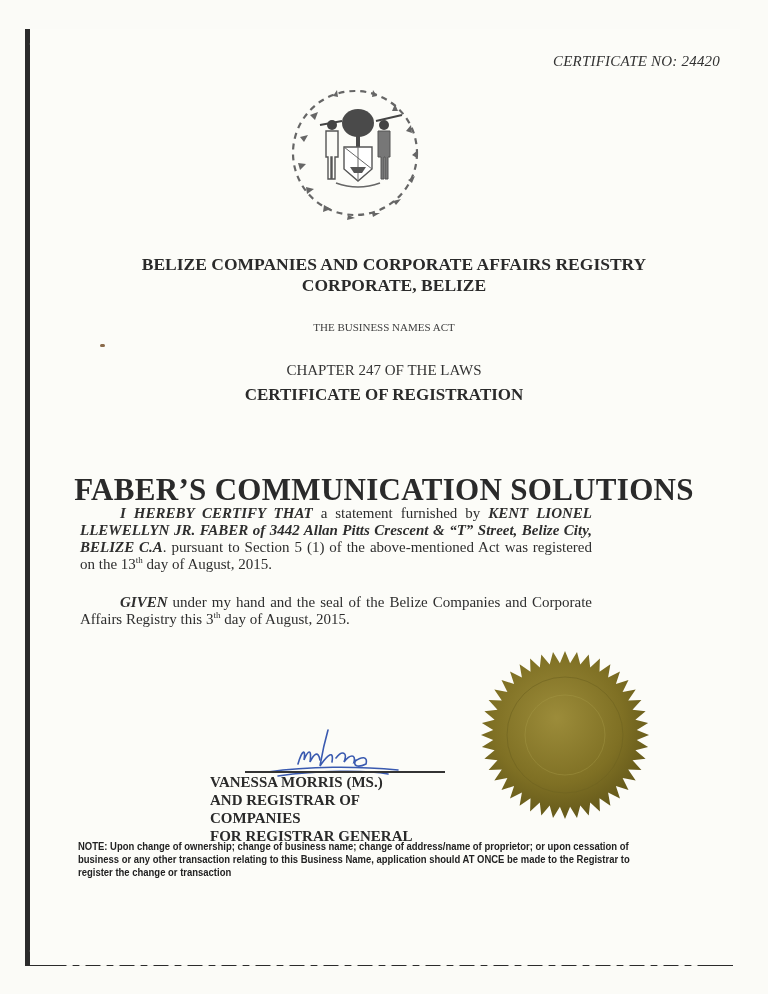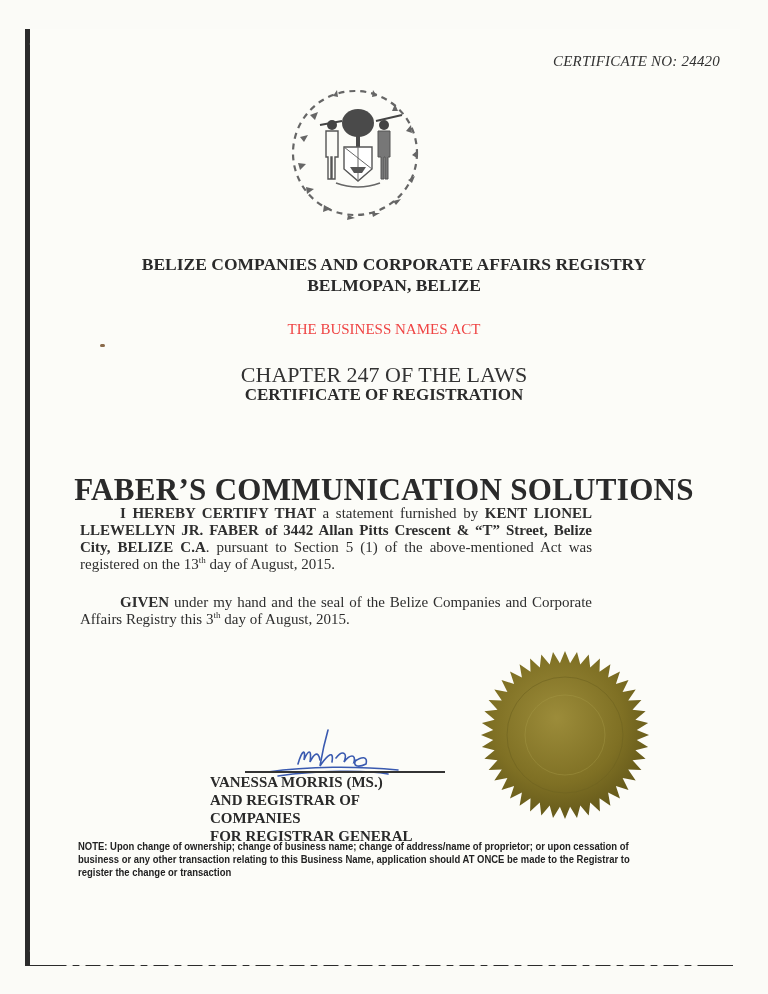--- a/index.html
+++ b/index.html
@@ -19,29 +19,29 @@
     position:absolute; left:30px; top:29px; right:28px; bottom:29px;
     background:#fcfcf8;
   }
   .cert-no {
     position:absolute; right:48px; top:53px;
     font-size:15px; letter-spacing:0.2px; color:#333;font-style:italic;
   }
   .emblem { position:absolute; left:280px; top:75px; width:150px; height:150px; }
   .center { position:absolute; left:0; right:0; text-align:center; }
   .h-registry { top:254px; font-weight:bold; font-size:17.5px; line-height:21px; color:#2a2a2a;padding-left:20px; }
-  .h-act { top:321px; font-size:15px; color:#ef4444; }
-  .h-chapter { top:362px; font-size:22px; color:#333; }
+  .h-act { top:321px; font-size:11px; color:#404040; }
+  .h-chapter { top:362px; font-size:15px; color:#333; }
   .h-cert { top:385px; font-weight:bold; font-size:17px; color:#2a2a2a; }
   .h-company { top:472px; font-weight:bold; font-size:31px; color:#2a2a2a; letter-spacing:0.3px; }
   .para {
     position:absolute; left:80px; width:512px;
     font-size:15px; line-height:17px; text-align:justify; color:#2e2e2e;
   }
-  .para b { font-weight:bold; }
+  .para b { font-weight:bold;font-style:italic; }
   .para sup { font-size:9px; line-height:0;margin-top:19px; }
   .p1 { top:505px; text-indent:40px; }
   .p2 { top:594px; text-indent:40px; }
   .signature { position:absolute; left:258px; top:720px; width:150px; height:60px; }
   .sig-block {
     position:absolute; left:210px; width:240px; top:773px;
     font-weight:bold; font-size:15px; line-height:18px; color:#2a2a2a;
   }
   .sig-line { position:absolute; left:245px; top:771px; width:200px; height:1.5px; background:#333; }
   .seal { position:absolute; left:480px; top:650px; width:170px; height:170px; }
@@ -104,21 +104,21 @@
   <path d="M64 72 h28 v22 l-14 12 l-14 -12z" fill="#fff" stroke="#555" stroke-width="1.4"></path>
   <path d="M64 72 L92 94 M78 72 L78 106" stroke="#666" stroke-width="1"></path>
   <path d="M70 92 h16 l-4 6 h-8z" fill="#555"></path>
   <path d="M56 108 q22 8 44 0" stroke="#666" stroke-width="1.6" fill="none"></path>
 </svg>
 
 <div class="stray-mark"></div>
 
 <div class="center h-registry">
   <div>BELIZE COMPANIES AND CORPORATE AFFAIRS REGISTRY</div>
-  <div>BELMOPAN, BELIZE</div>
+  <div>CORPORATE, BELIZE</div>
 </div>
 <div class="center h-act">THE BUSINESS NAMES ACT</div>
 <div class="center h-chapter">CHAPTER 247 OF THE LAWS</div>
 <div class="center h-cert">CERTIFICATE OF REGISTRATION</div>
 <div class="center h-company">FABER’S COMMUNICATION SOLUTIONS</div>
 
 <div class="para p1"><b>I HEREBY CERTIFY THAT</b><span> a statement furnished by </span><b>KENT LIONEL LLEWELLYN JR. FABER</b><b> of </b><b>3442 Allan Pitts Crescent &amp; “T” Street, Belize City, BELIZE C.A</b><span>. pursuant to Section 5 (1) of the above-mentioned Act was registered on the 13</span><sup>th</sup><span> day of August, 2015.</span></div>
 
 <div class="para p2"><b>GIVEN</b><span> under my hand and the seal of the Belize Companies and Corporate Affairs Registry this 3</span><sup>th</sup><span> day of August, 2015.</span></div>
 

